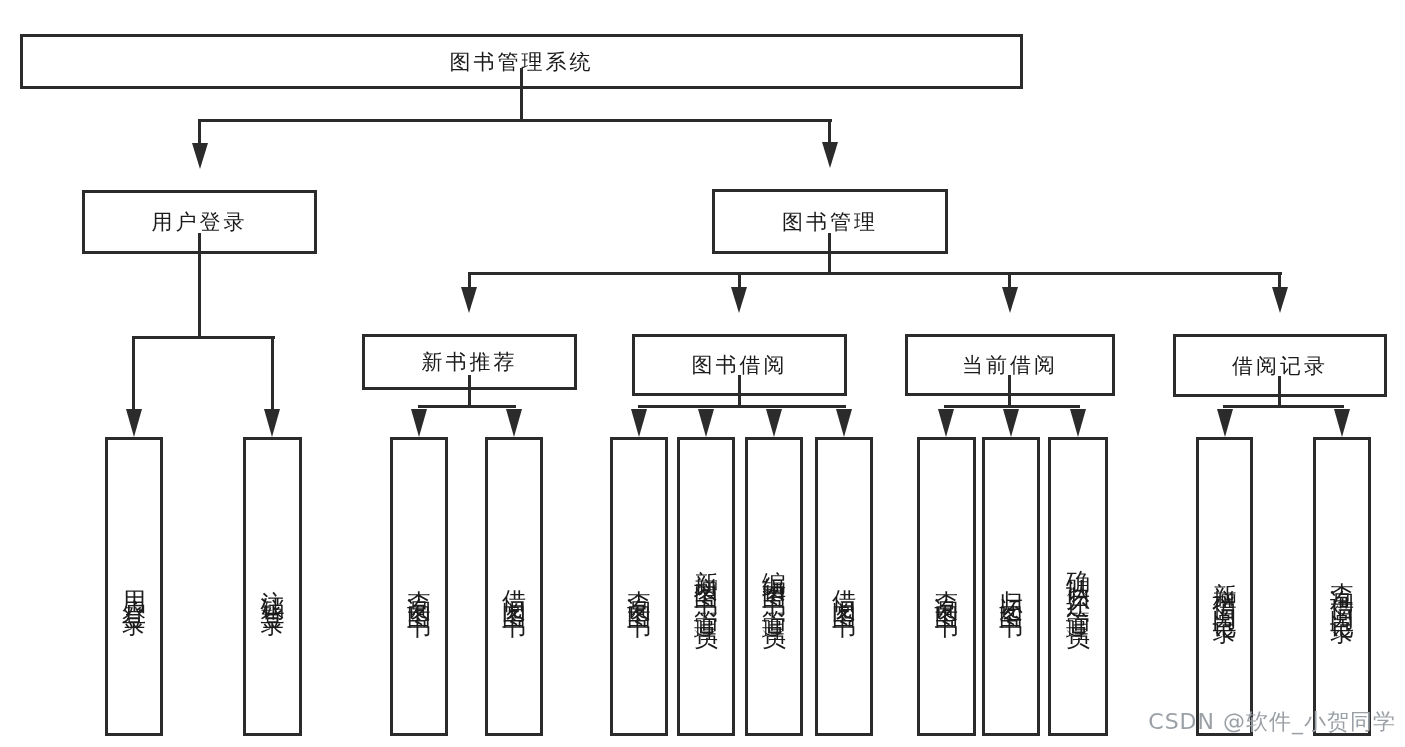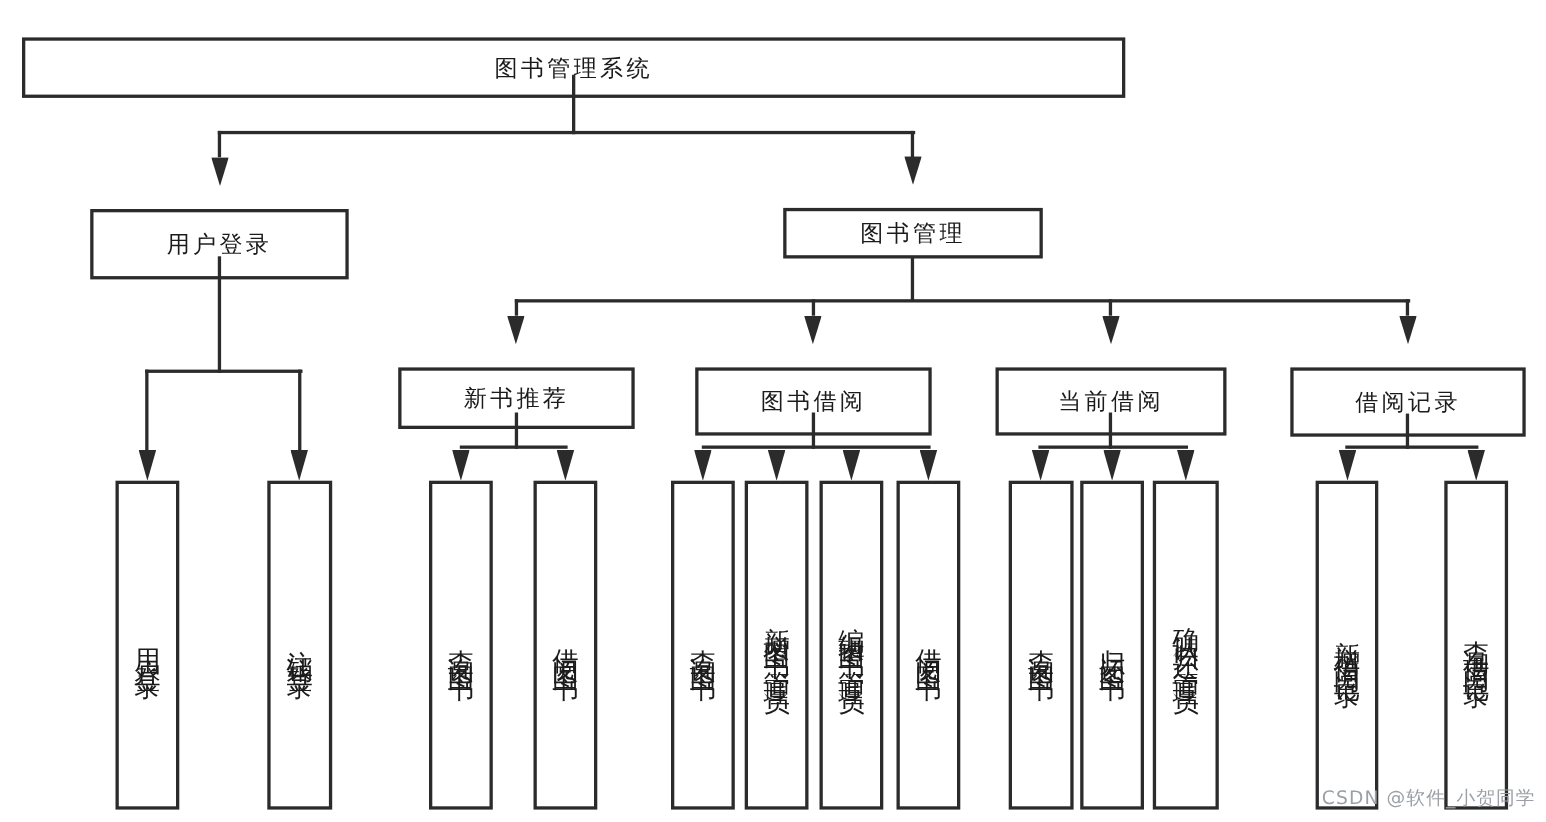--- a/index.html
+++ b/index.html
@@ -38,21 +38,21 @@
     width: 16px;
     height: 28px;
     background: #2b2b2b;
     clip-path: polygon(0 0, 100% 0, 50% 100%);
   }
   .ar26 { height: 26px; }
   .watermark {
     position: absolute;
     right: 9px;
     bottom: 10px;
-    font-size: 17px;
+    font-size: 22px;
     color: #9aa0a6;
     letter-spacing: 1px;
     z-index: 10;
     white-space: nowrap;
   }
 </style>
 </head>
 <body>
 
 <div class="canvas">
@@ -64,21 +64,21 @@
   <div class="vl" style="left:520px; top:68px; height:54px;"></div>
   <div class="hl" style="left:198px; top:119px; width:634px;"></div>
   <div class="vl" style="left:198px; top:119px; height:24px;"></div>
   <div class="ar ar26" style="left:192px; top:143px;"></div>
   <div class="vl" style="left:828px; top:119px; height:24px;"></div>
   <div class="ar ar26" style="left:822px; top:142px;"></div>
 
   <div class="node node-h" style="left:82px; top:169px; width:235px; height:64px;">
     <span>用户登录</span>
   </div>
-  <div class="node node-h" style="left:712px; top:168px; width:236px; height:46px;">
+  <div class="node node-h" style="left:712px; top:168px; width:236px; height:65px;">
     <span>图书管理</span>
   </div>
 
   <div class="vl" style="left:198px; top:233px; height:106px;"></div>
   <div class="hl" style="left:132px; top:336px; width:143px;"></div>
   <div class="vl" style="left:132px; top:336px; height:75px;"></div>
   <div class="ar" style="left:126px; top:409px;"></div>
   <div class="vl" style="left:271px; top:336px; height:75px;"></div>
   <div class="ar" style="left:264px; top:409px;"></div>
 

